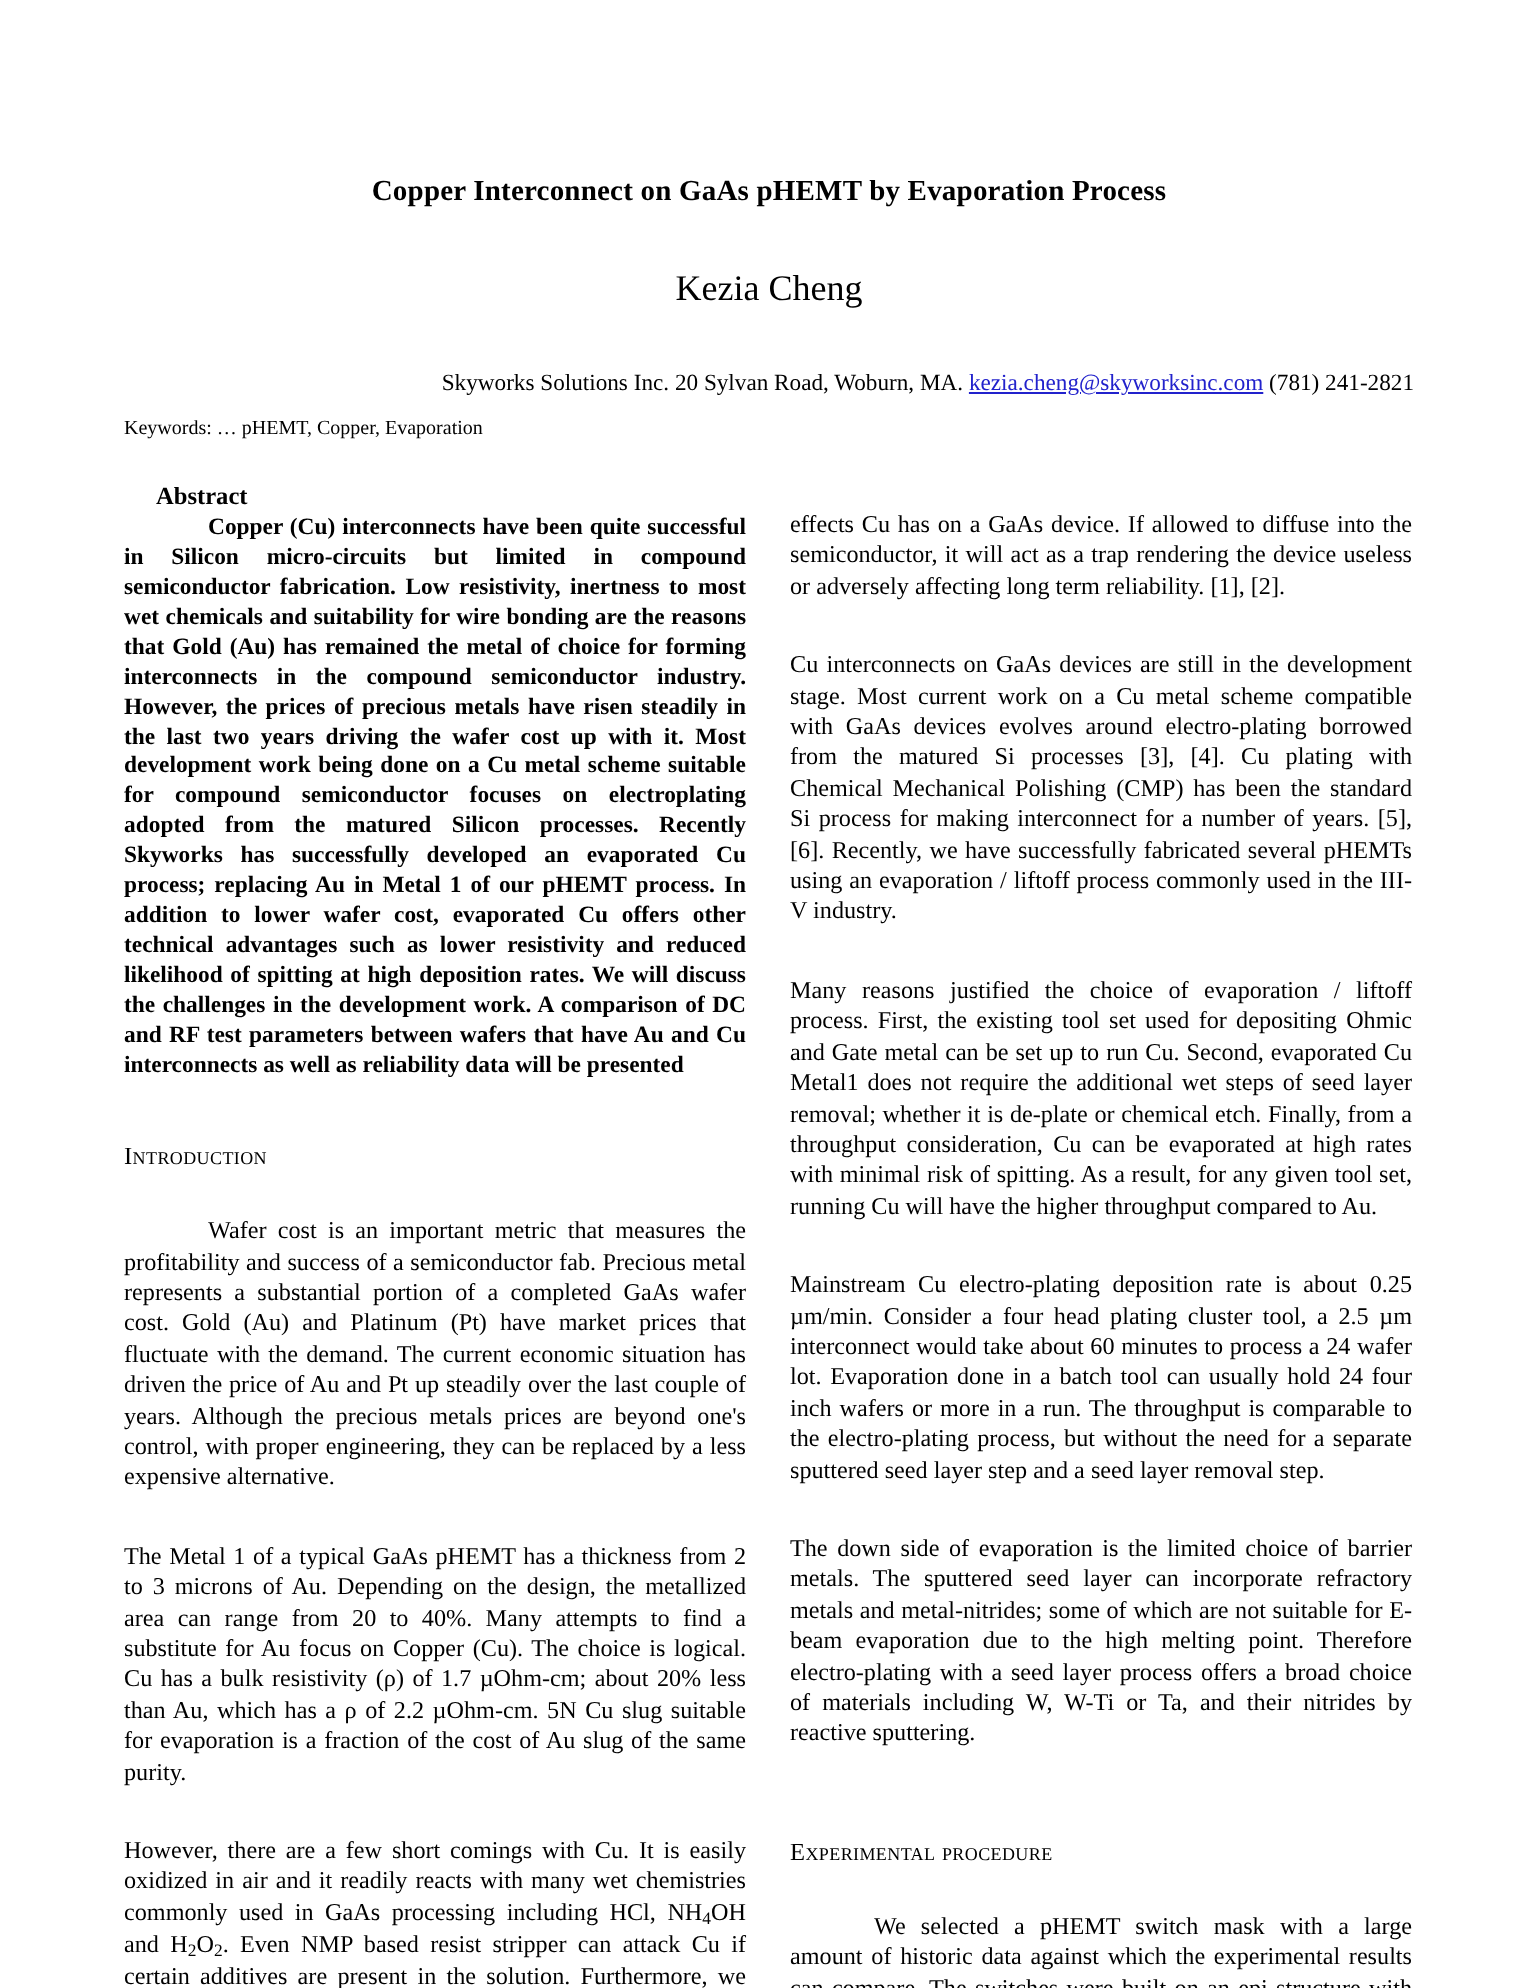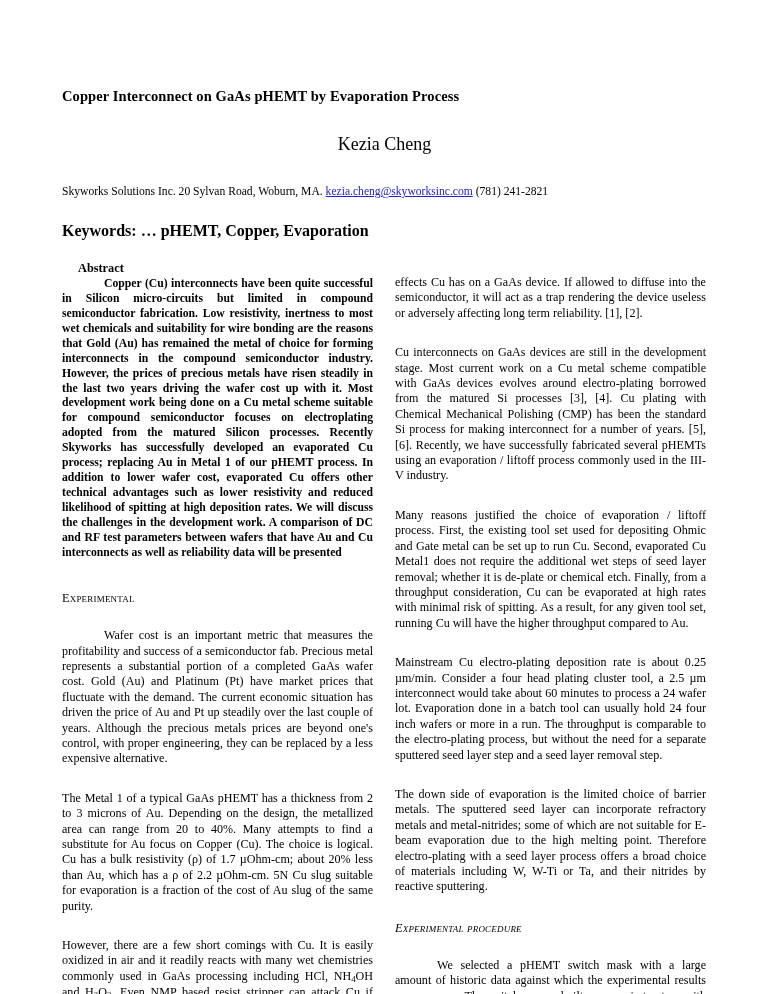--- a/index.html
+++ b/index.html
@@ -24,43 +24,44 @@
   }
   .content {
     position: absolute;
     left: 62px;
     top: 0;
     width: 645px;
   }
 
   
   .title {
+    text-align: center;
     font-weight: bold;
     font-size: 14.5px;
     margin-top: 88px;
     letter-spacing: 0.1px;
   }
   .author {
     text-align: center;
     font-size: 18px;
     margin-top: 29px;
   }
   .affiliation {
-    text-align: left;
+    text-align: right;
     font-size: 11.6px;
     margin-top: 30px;
   }
   .affiliation a, .email-link {
     color: #2222cc;
     text-decoration: underline;
   }
   .keywords {
-    font-weight: bold;
-    font-size: 16px;
-    margin-top: 24px;
+    font-weight: normal;
+    font-size: 10px;
+    margin-top: 11px;
   }
 
   
   .columns {
     margin-top: 21px;
     display: flex;
     gap: 22px;
     align-items: flex-start;
   }
   .col {
@@ -99,22 +100,21 @@
     content: "";
     display: inline-block;
     width: 42px;
   }
   .smallcaps {
     font-size: 12.3px;
     font-variant: small-caps;
     letter-spacing: 0.2px;
   }
   .sec-head-b {
-    margin-top: 26px;
-    font-style: italic;
+    margin-top: 44px;
   }
   .spacer-lg { height: 30px; }
   sub {
     font-size: 0.72em;
     vertical-align: -0.22em;
   }
 </style>
 </head>
 <body>
 
@@ -132,21 +132,21 @@
     <div class="columns">
 
       <div class="col">
 
         <p class="sec-abstract-head">Abstract</p>
 
         <p class="abs indent">Copper (Cu) interconnects have been quite successful in Silicon micro-circuits but limited in compound semiconductor fabrication.  Low resistivity, inertness to most wet chemicals and suitability for wire bonding are the reasons that Gold (Au) has remained the metal of choice for forming interconnects in the compound semiconductor industry.  However, the prices of precious metals have risen steadily in the last two years driving the wafer cost up with it.  Most development work being done on a Cu metal scheme suitable for compound semiconductor focuses on electroplating adopted from the matured Silicon processes.  Recently Skyworks has successfully developed an evaporated Cu process; replacing Au in Metal 1 of our pHEMT process.  In addition to lower wafer cost, evaporated Cu offers other technical advantages such as lower resistivity and reduced likelihood of spitting at high deposition rates.  We will discuss the challenges in the development work.  A comparison of DC and RF test parameters between wafers that have Au and Cu interconnects as well as reliability data will be presented</p>
 
         <div class="spacer-lg"></div>
 
-        <p class="smallcaps">Experimental</p>
+        <p class="smallcaps">Introduction</p>
 
         <p class="para indent" style="margin-top:22px">Wafer cost is an important metric that measures the profitability and success of a semiconductor fab.  Precious metal represents a substantial portion of a completed GaAs wafer cost.  Gold (Au) and Platinum (Pt) have market prices that fluctuate with the demand.  The current economic situation has driven the price of Au and Pt up steadily over the last couple of years.  Although the precious metals prices are beyond one's control, with proper engineering, they can be replaced by a less expensive alternative.</p>
 
         <p class="para">The Metal 1 of a typical GaAs pHEMT has a thickness from 2 to 3 microns of Au.  Depending on the design, the metallized area can range from 20 to 40%.  Many attempts to find a substitute for Au focus on Copper (Cu).  The choice is logical.  Cu has a bulk resistivity (ρ) of 1.7 µOhm-cm; about 20% less than Au, which has a ρ of 2.2 µOhm-cm.  5N Cu slug suitable for evaporation is a fraction of the cost of Au slug of the same purity.</p>
 
         <p class="para"><span>However, there are a few short comings with Cu.  It is easily oxidized in air and it readily reacts with many wet chemistries commonly used in GaAs processing including HCl, NH</span><sub>4</sub><span>OH and H</span><sub>2</sub><span>O</span><sub>2</sub><span>.  Even NMP based resist stripper can attack Cu if certain additives are present in the solution.  Furthermore, we have to take into consideration the potential</span></p>
 
       </div>
 
       <div class="col">

